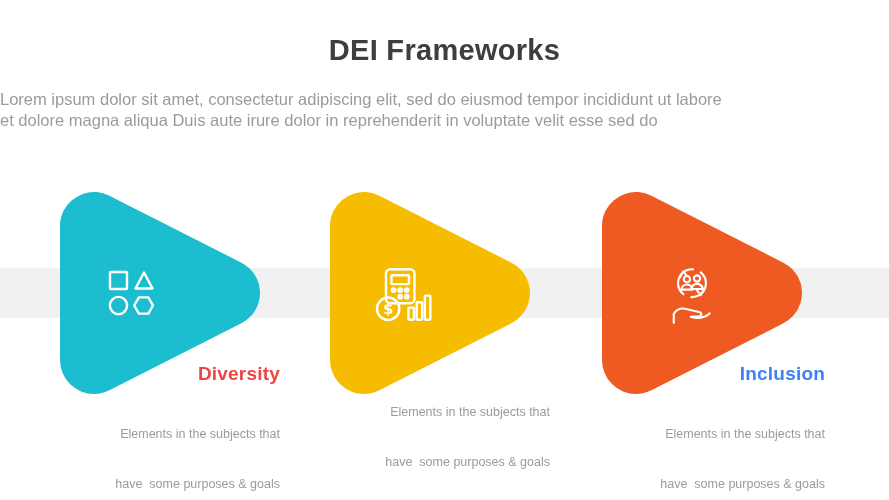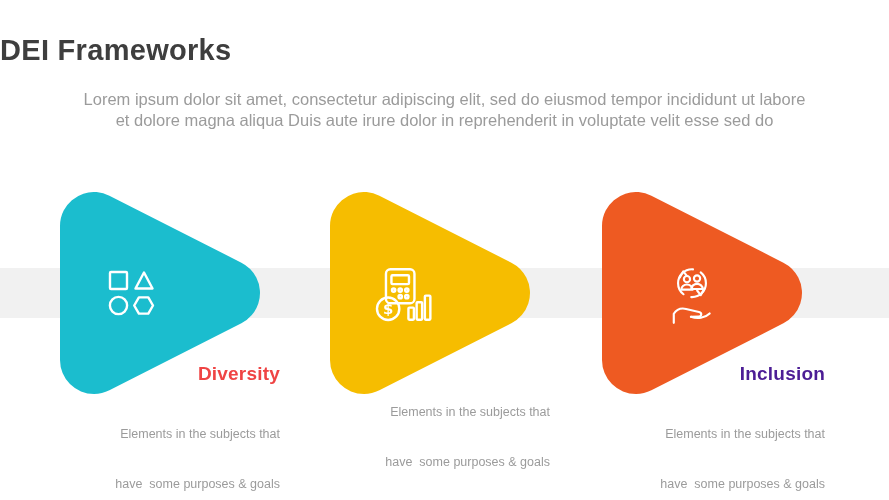--- a/index.html
+++ b/index.html
@@ -2,25 +2,25 @@
 <html><head>
 <meta charset="utf-8">
 <style>
   html,body { margin:0; padding:0; background:#fff; }
   .canvas {
     position:relative; width:889px; height:500px; background:#ffffff;
     font-family:"Liberation Sans", sans-serif; overflow:hidden;
   }
   .band { position:absolute; left:0; top:268px; width:889px; height:50px; }
   .title {
-    position:absolute; top:34px; left:0; right:0; 
+    position:absolute; top:34px; left:0; right:0; text-align:center;
     font-size:29px; font-weight:700; letter-spacing:0.3px;
   }
   .subtitle {
-    position:absolute; top:89px; left:0; right:0; text-align:center;
+    position:absolute; top:89px; left:0; right:0; text-align:left;
     font-size:16.5px; line-height:21px; font-weight:400;
   }
   .tri { position:absolute; width:204px; height:202px; }
   .tri svg { display:block; }
   .tri-1 { left:58px;  top:192px; }
   .tri-2 { left:328px; top:192px; }
   .tri-3 { left:600px; top:192px; }
   .icon { position:absolute; }
   .icon svg { display:block; }
   .icon-1 { left:107px; top:269px; }
@@ -113,21 +113,21 @@
 
   <div class="textblock tb-2">
     <div class="desc" style="color: rgb(155, 155, 155);">
       <div>Elements in the subjects that</div>
       <div>have  some purposes &amp; goals</div>
       
     </div>
   </div>
 
   <div class="textblock tb-3">
-    <div class="label" style="color: #4c1d95;">Inclusion</div>
+    <div class="label" style="color: #3b82f6;">Inclusion</div>
     <div class="desc" style="color: rgb(155, 155, 155);">
       <div>Elements in the subjects that</div>
       <div>have  some purposes &amp; goals</div>
       
     </div>
   </div>
 
 </div>
 
 </body></html>

